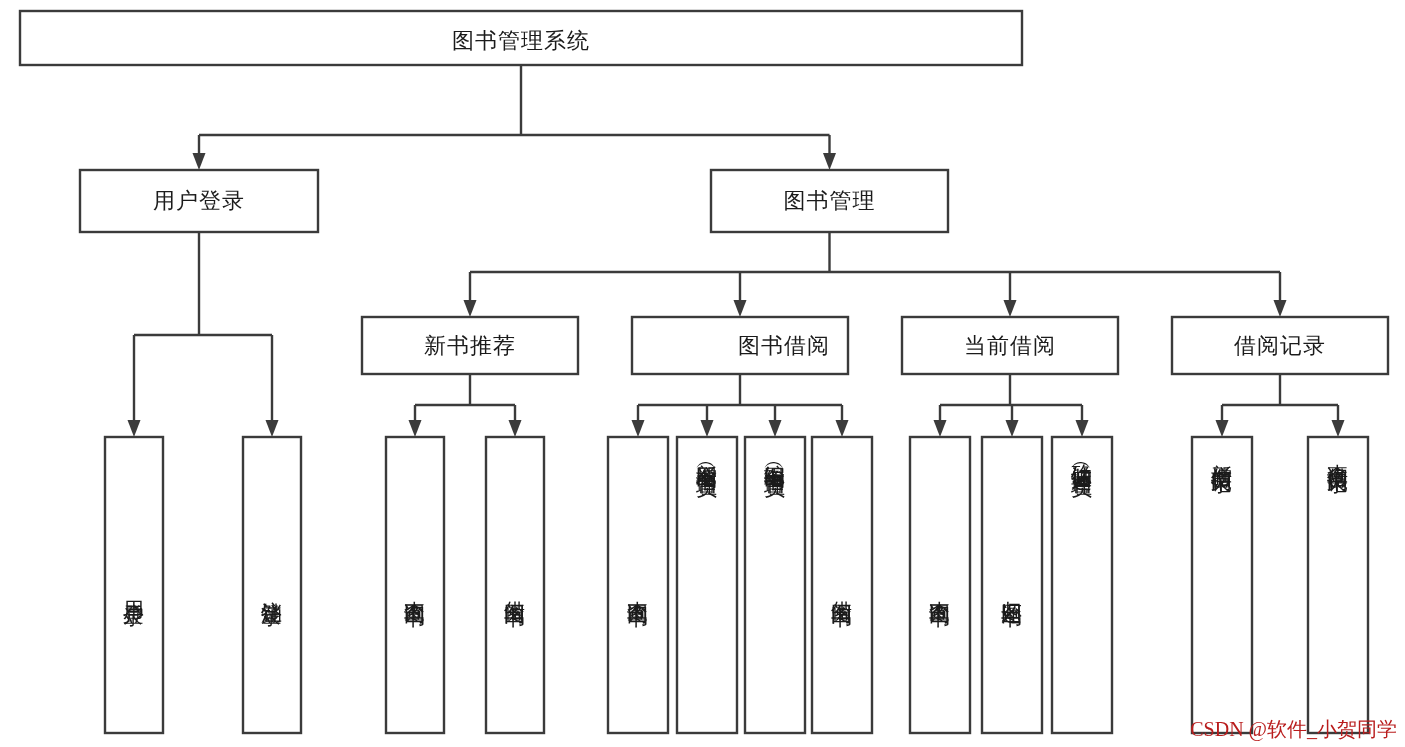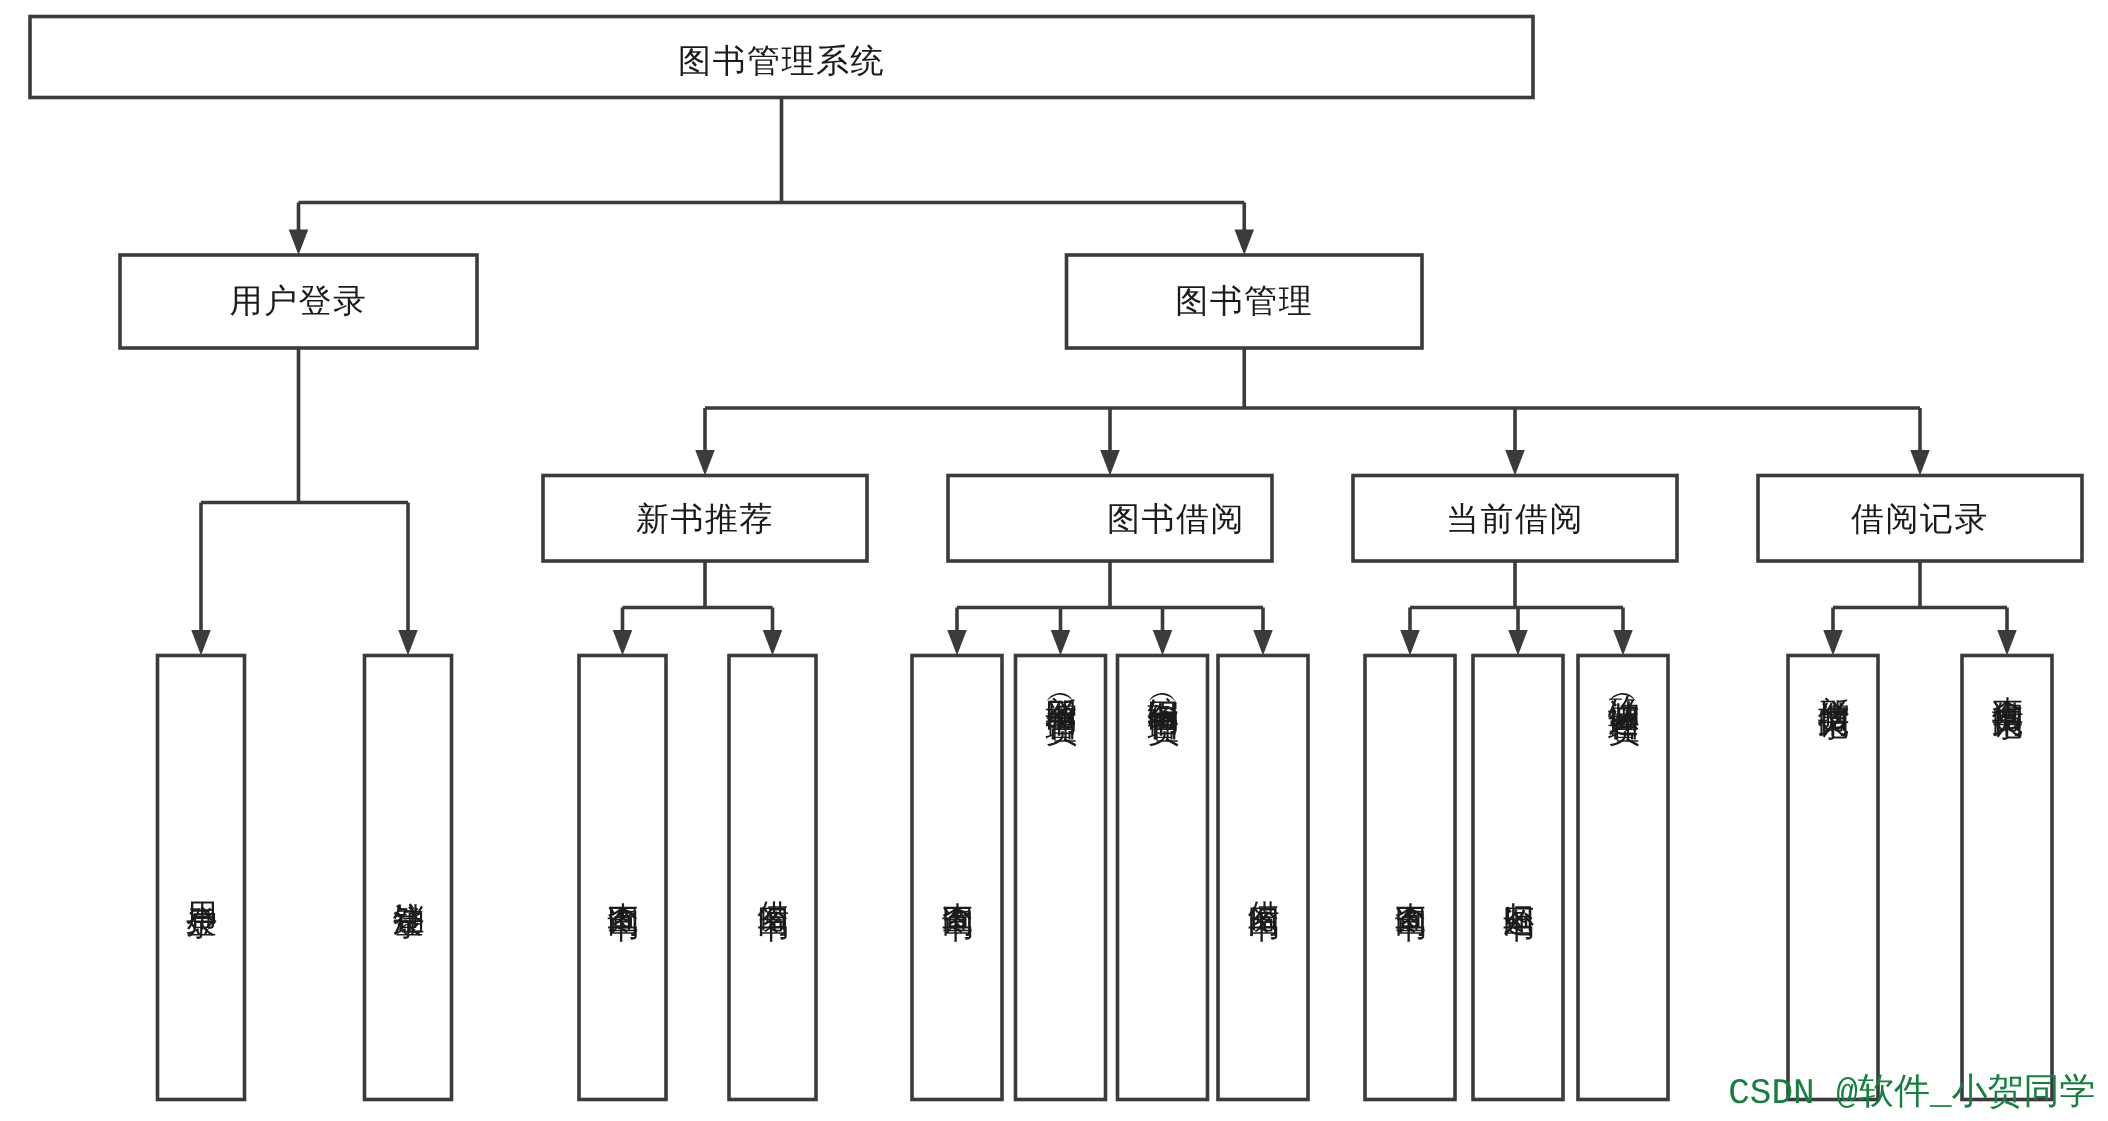--- a/index.html
+++ b/index.html
@@ -70,23 +70,23 @@
     font-family: "Liberation Sans", "DejaVu Sans", sans-serif;
     font-size: 22px;
     letter-spacing: 1px;
     color: #1b1b1b;
     white-space: nowrap;
   }
   #watermark {
     position: absolute;
     right: 8px;
     bottom: 4px;
-    font-family: Liberation Mono, monospace;
-    font-size: 24px;
-    color: #15803d;
+    font-family: Liberation Serif, serif;
+    font-size: 20px;
+    color: #b91c1c;
     white-space: nowrap;
     pointer-events: none;
   }
 </style>
 </head>
 <body>
 
 <div id="diagram-root">
   <svg id="tree-svg" viewBox="0 0 1405 747" xmlns="http://www.w3.org/2000/svg">
     <g id="edges-layer">

